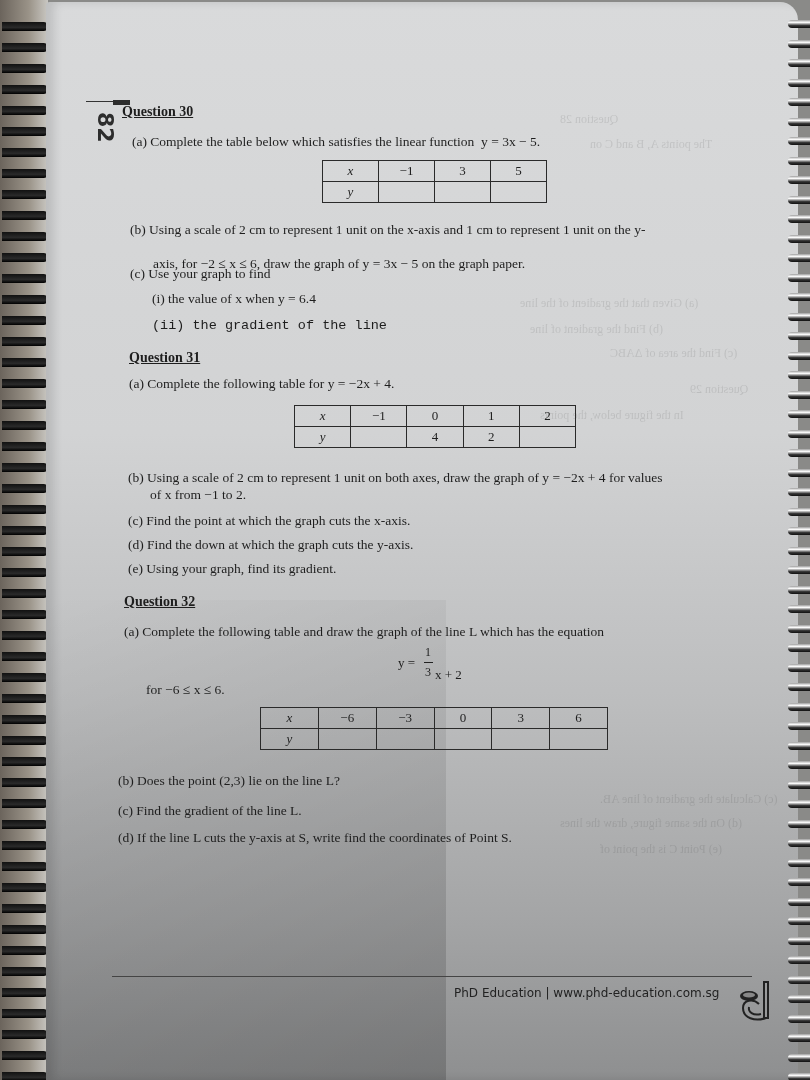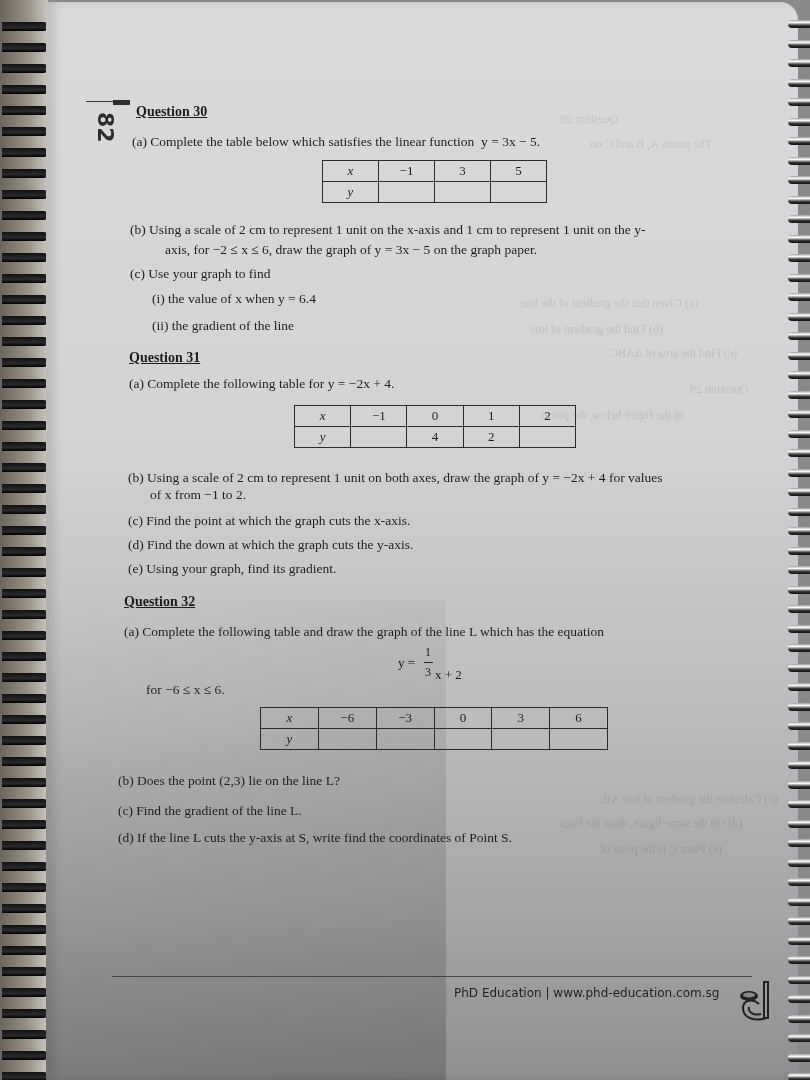--- a/index.html
+++ b/index.html
@@ -198,21 +198,21 @@
 <div class="ghost" style="left:600px;top:792px;">(c) Calculate the gradient of line AB.</div>
 <div class="ghost" style="left:560px;top:816px;">(d) On the same figure, draw the lines</div>
 <div class="ghost" style="left:600px;top:842px;">(e) Point C is the point of</div>
 
 <div class="tab-line"></div>
 <div class="tab-block"></div>
 <div class="page-num-wrap">
   <span>82</span>
 </div>
 
-<div class="t q-title" style="left:136px;top:104px;">Question 30</div>
+<div class="t q-title" style="left:122px;top:104px;">Question 30</div>
 <div class="t" style="left:132px;top:134px;">
   <span>(a) Complete the table below which satisfies the linear function</span>&nbsp;
   <span class="math">y = 3x − 5.</span>
 </div>
 <table class="grid" style="left:322px;top:160px;width:225px;">
   <tbody>
       <tr>
     <td class="hdr" style="width:56px;">x</td>
     <td style="width:56px;">−1</td>
     <td style="width:56px;">3</td>
@@ -223,28 +223,28 @@
     <td></td>
     <td></td>
     <td></td>
   </tr>
 </tbody>
   </table>
 
 <div class="t" style="left:130px;top:222px;">
   <span>(b) Using a scale of 2 cm  to represent 1 unit on the </span><span class="math">x</span><span>-axis and  1 cm  to represent 1 unit on the </span><span class="math">y</span><span>-</span>
 </div>
-<div class="t" style="left:153px;top:242px;margin-left:12px;">
+<div class="t" style="left:153px;top:256px;">
   <span>axis, for </span><span class="math">−2 ≤ x ≤ 6</span><span>, draw the graph of </span><span class="math">y = 3x − 5</span><span> on the graph paper.</span>
 </div>
 <div class="t" style="left:130px;top:266px;text-align:center;">(c) Use your graph to find</div>
 <div class="t" style="left:152px;top:291px;">
   <span>(i)  the value of </span><span class="math">x</span><span> when </span><span class="math">y = 6.4</span>
 </div>
-<div class="t" style="left:152px;top:318px;">(ii) the gradient of the line</div>
+<div class="t" style="left:152px;top:318px;font-family:Liberation Mono, monospace;">(ii) the gradient of the line</div>
 
 <div class="t q-title" style="left:129px;top:350px;">Question 31</div>
 <div class="t" style="left:129px;top:376px;">
   <span>(a) Complete the following table for </span><span class="math">y = −2x + 4.</span>
 </div>
 <table class="grid" style="left:294px;top:405px;width:282px;">
   <tbody>
       <tr>
     <td class="hdr" style="width:56px;">x</td>
     <td style="width:56px;">−1</td>

